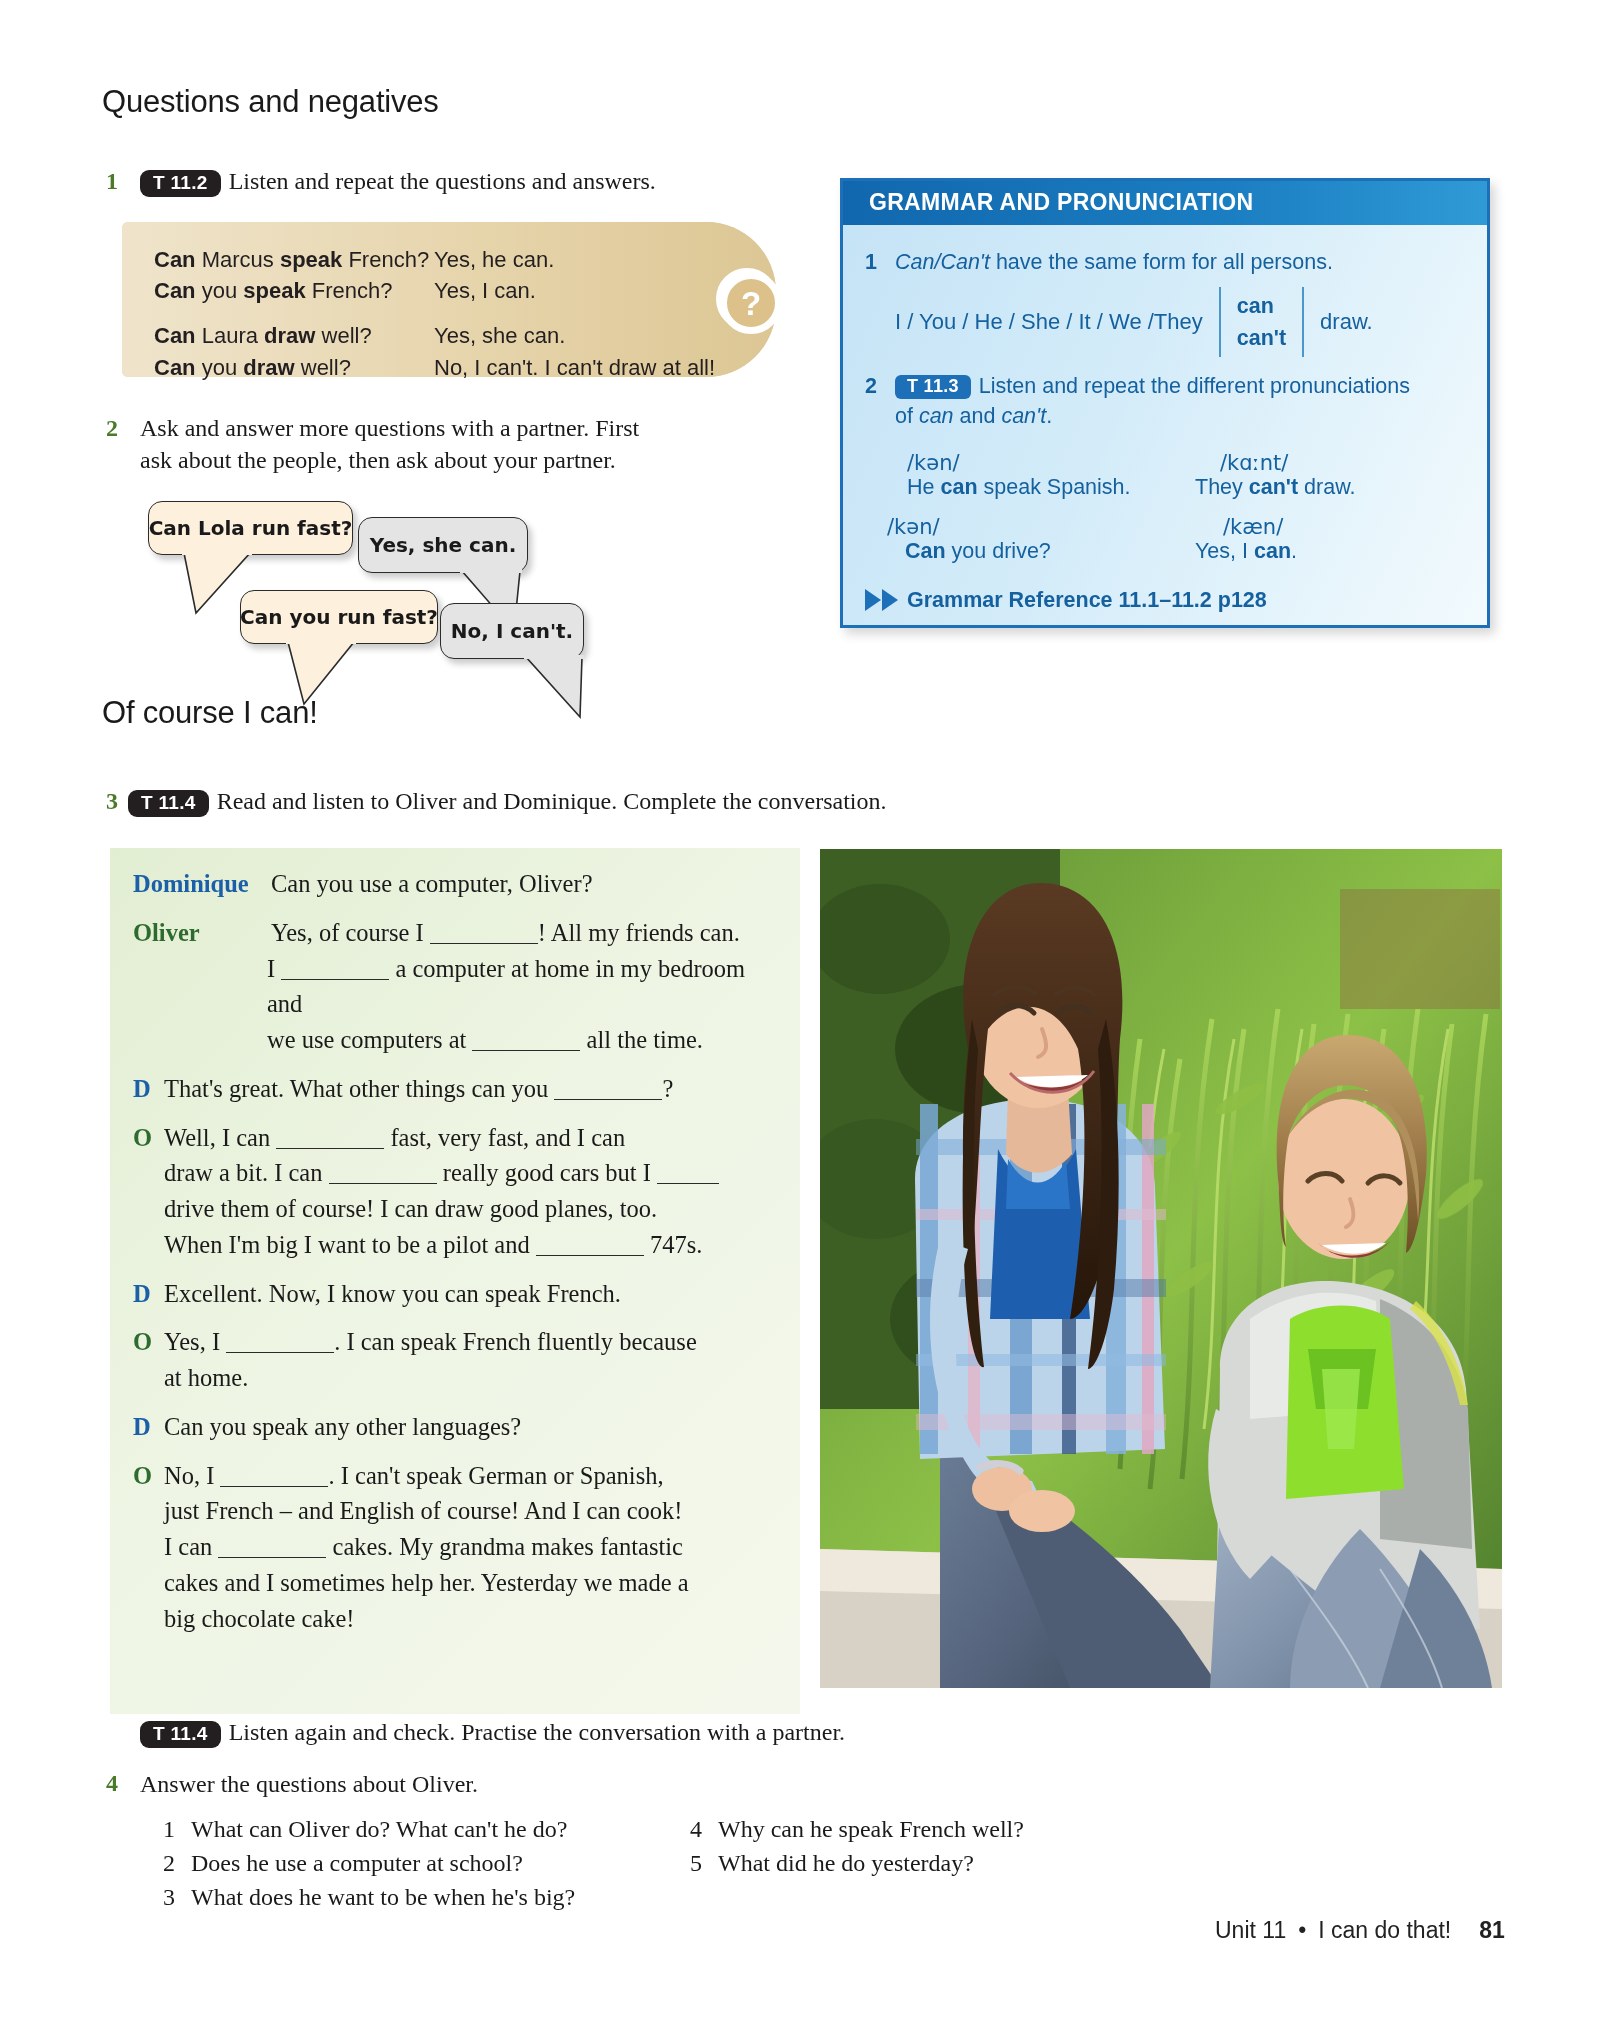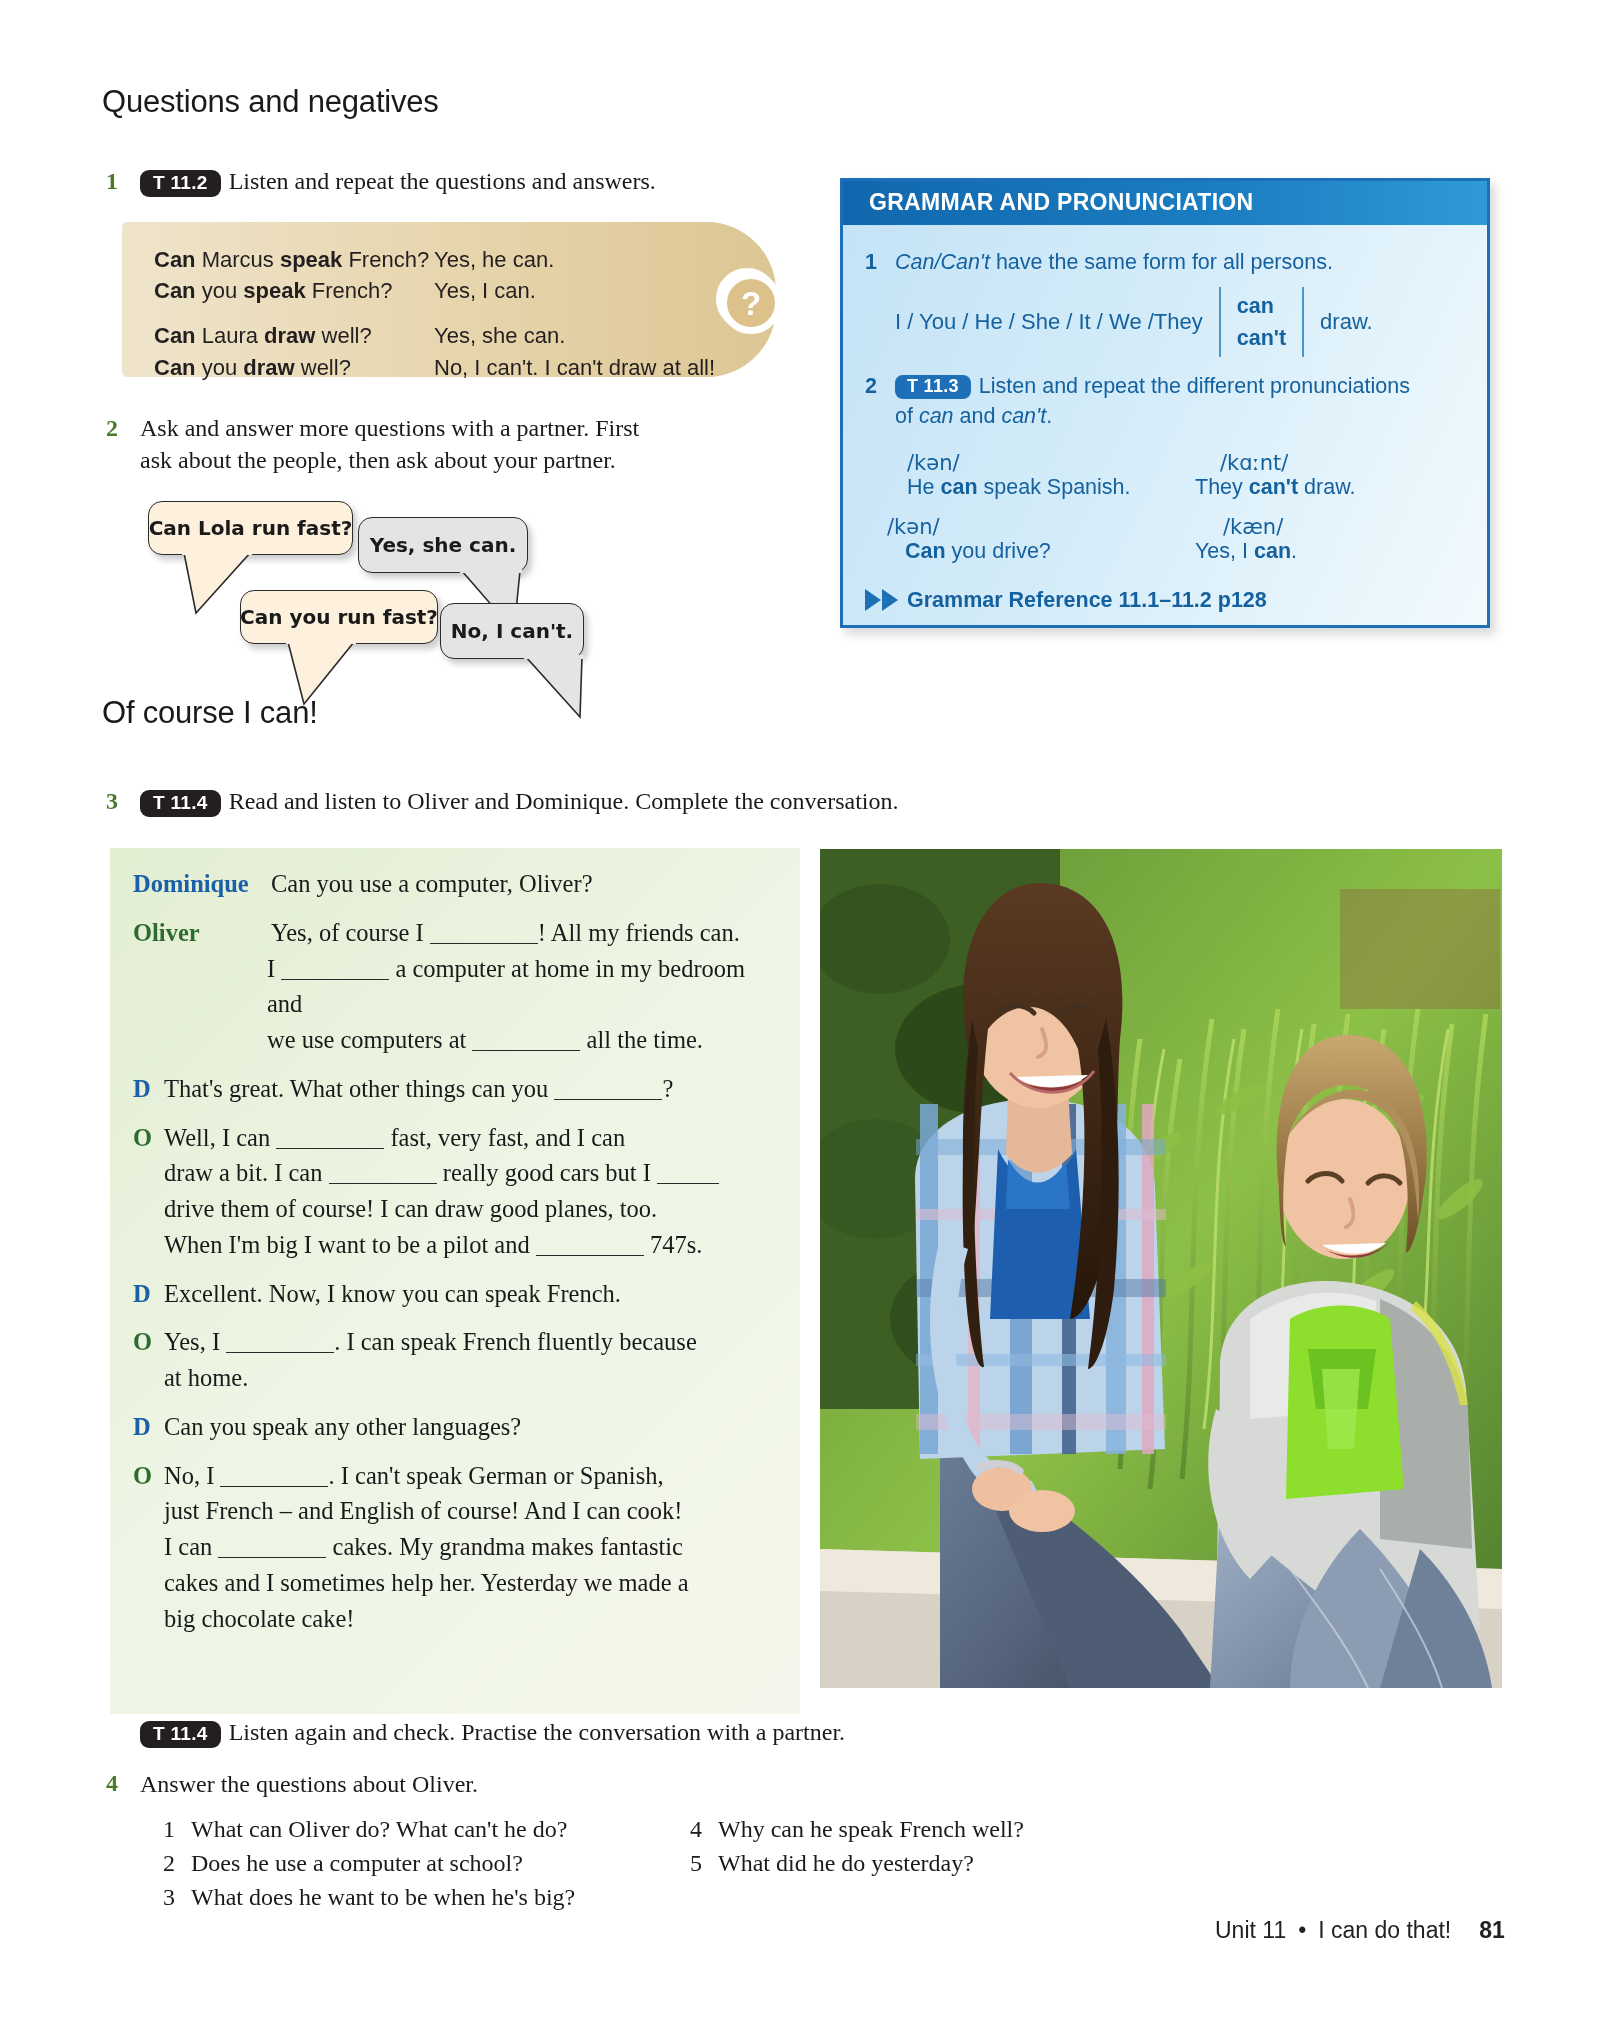--- a/index.html
+++ b/index.html
@@ -341,21 +341,21 @@
         <div class="modal-col">
           <span>can</span>
           <span>can't</span>
         </div>
         <div class="vrule"></div>
         <div class="draw-word">draw.</div>
       </div>
 
       <div class="g-item" style="margin-top:14px;">
         <div class="g-num">2</div>
-        <div class="g-txt"><span class="tbadge blue" style="margin-right:8px;">T 11.3</span><span>Listen and repeat the different pronunciations</span><br><span>of </span><i>can</i><span> and </span><i>can't</i><span>.</span></div>
+        <div class="g-txt"><span class="tbadge blue" style="margin-right:8px;border-radius:6px;">T 11.3</span><span>Listen and repeat the different pronunciations</span><br><span>of </span><i>can</i><span> and </span><i>can't</i><span>.</span></div>
       </div>
 
       <div class="pron-grid">
         <div class="pron-cell" style="left:42px; top:0;">
           <div class="ipa">/kən/</div>
           <div class="pron-sent"><span>He </span><b>can</b><span> speak Spanish.</span></div>
         </div>
         <div class="pron-cell" style="left:330px; top:0;">
           <div class="ipa" style="margin-left:25px;">/kɑːnt/</div>
           <div class="pron-sent"><span>They </span><b>can't</b><span> draw.</span></div>
@@ -377,21 +377,21 @@
           </span>
         <span>Grammar Reference 11.1–11.2 p128</span>
       </div>
 
     </div>
   </div>
 
   <div class="section-heading" style="left:102px; top:695px;">Of course I can!</div>
 
   <div class="exnum" style="left:106px; top:788px;">3</div>
-  <div class="instr" style="left:140px; top:785px;">
+  <div class="instr" style="left:128px; top:785px;">
     <span class="tbadge">T 11.4</span><span>Read and listen to Oliver and Dominique.  Complete the conversation.</span>
   </div>
 
   <div class="conv-panel" style="left:110px; top:848px; width:690px; height:866px;"></div>
 
   <div class="conv" style="left:133px; top:866px; width:650px;">
 
     <div class="turn">
       <div class="spk d long">Dominique</div>
       <div class="said">Can you use a computer, Oliver?</div>

